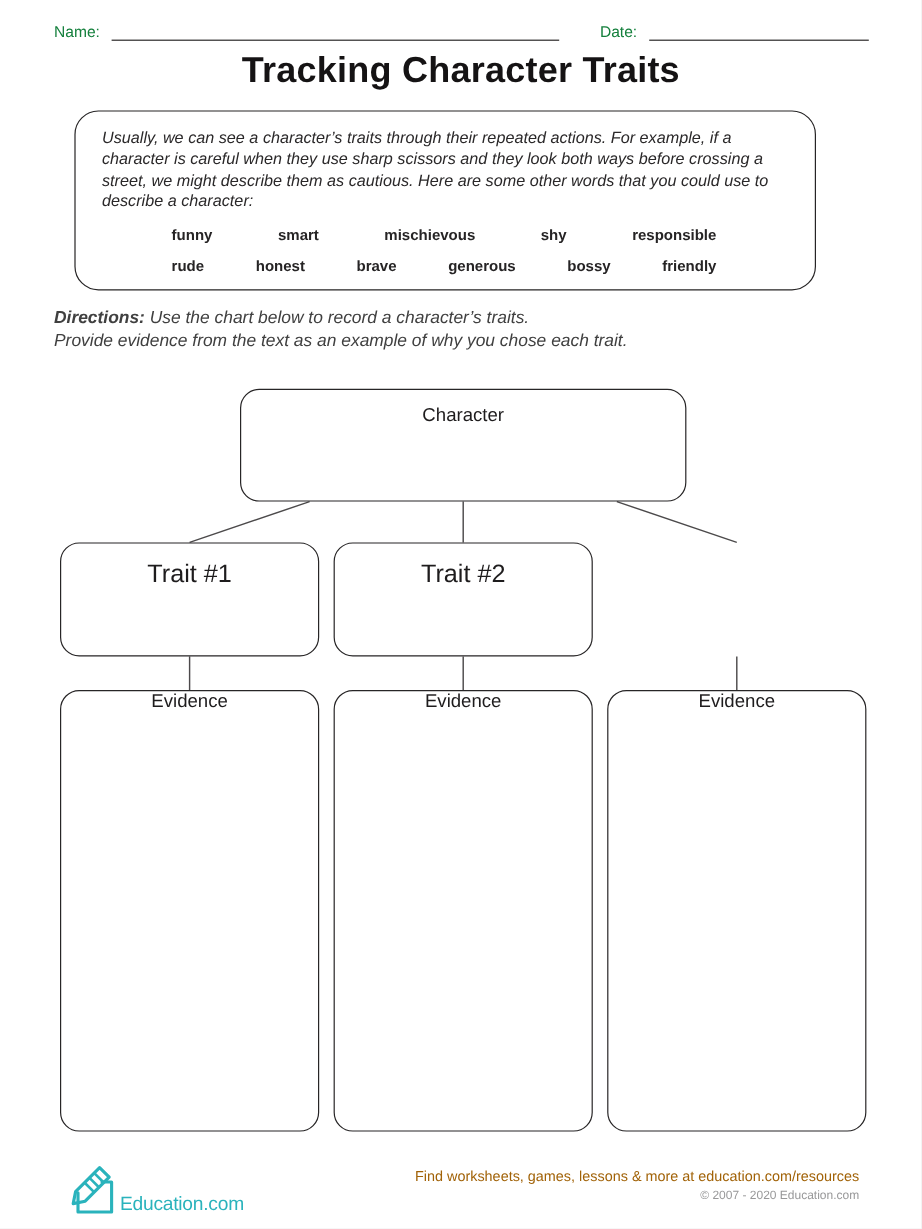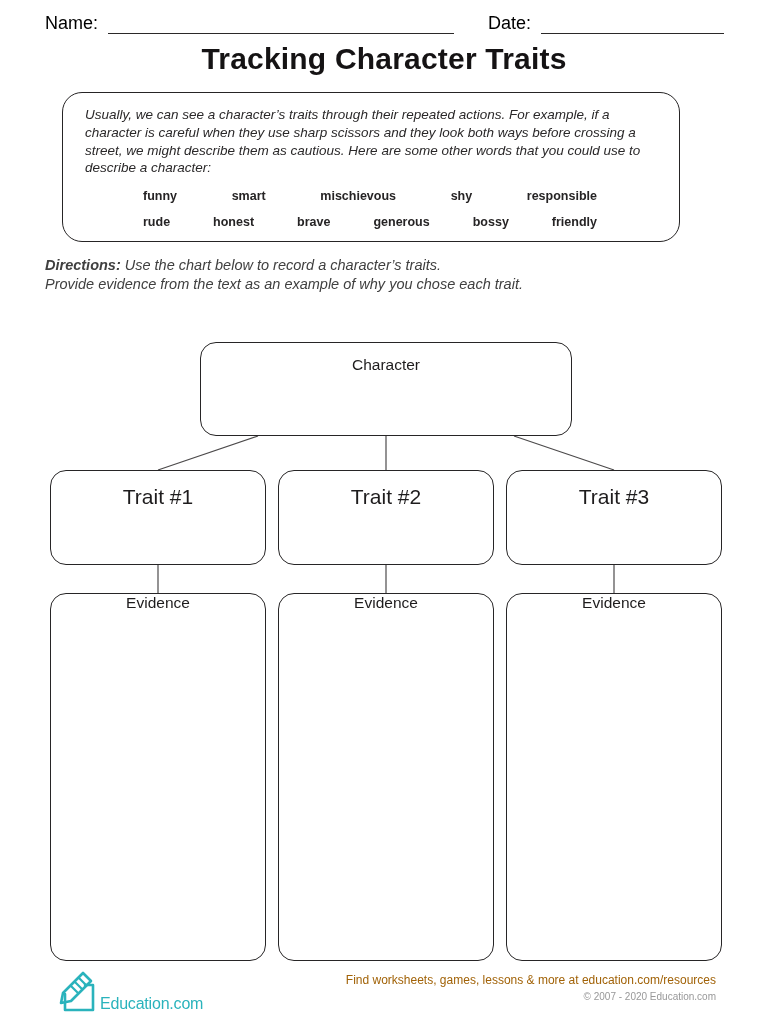--- a/index.html
+++ b/index.html
@@ -11,21 +11,21 @@
     background:#ffffff;
     font-family:"Liberation Sans", sans-serif;
     color:#232020;
     overflow:hidden;
   }
 
   
   .name-date {
     position:absolute; top:10px; left:45px; right:44px;
     display:flex; align-items:flex-end; height:24px;
-    font-size:18px; color:#000000;
+    font-size:13px; color:#15803d;
   }
   .blank-line { border-bottom:1.6px solid #2b2929; height:100%; }
   .name-line { flex:1; margin-left:10px; }
   .date-label { margin-left:34px; }
   .date-line { width:183px; margin-left:10px; }
 
   
   .main-title {
     position:absolute; top:42px; left:0; width:100%;
     text-align:center; font-size:30px; font-weight:bold; color:#151314;
@@ -58,21 +58,21 @@
 
   
   .title-field {
     position:absolute; left:165px; top:300px;
     display:flex; align-items:flex-end; height:24px;
     font-size:17.5px; font-weight:bold; font-style:italic; color:#1d1b1c;
   }
   .title-line { width:388px; margin-left:7px; border-bottom:2px solid #262425; height:100%; }
 
   
-  .diagram { position:absolute; left:0; top:342px; width:768px; height:622px; }
+  .diagram { position:absolute; left:0; top:324px; width:768px; height:622px; }
   .connectors { position:absolute; left:0; top:0; width:768px; height:622px; }
   .dbox {
     position:absolute;
     border:1.5px solid #272526; border-radius:16px;
     background:#fff; text-align:center;
     font-size:15.5px; color:#1e1c1d;
   }
   .char-box  { left:200px; top:0;     width:372px; height:94px;  padding-top:13px; }
   .trait-box { top:128px;  width:216px; height:95px;  padding-top:14px; font-size:21px; }
   .evid-box  { top:251px;  width:216px; height:368px; }
@@ -142,23 +142,20 @@
     <div class="dbox char-box">
       <span>Character</span>
     </div>
 
     <div class="dbox trait-box col1">
       <span>Trait #1</span>
     </div>
     <div class="dbox trait-box col2">
       <span>Trait #2</span>
     </div>
-    <div class="dbox trait-box col3">
-      <span>Trait #3</span>
-    </div>
 
     <div class="dbox evid-box col1">
       <span>Evidence</span>
     </div>
     <div class="dbox evid-box col2">
       <span>Evidence</span>
     </div>
     <div class="dbox evid-box col3">
       <span>Evidence</span>
     </div>

